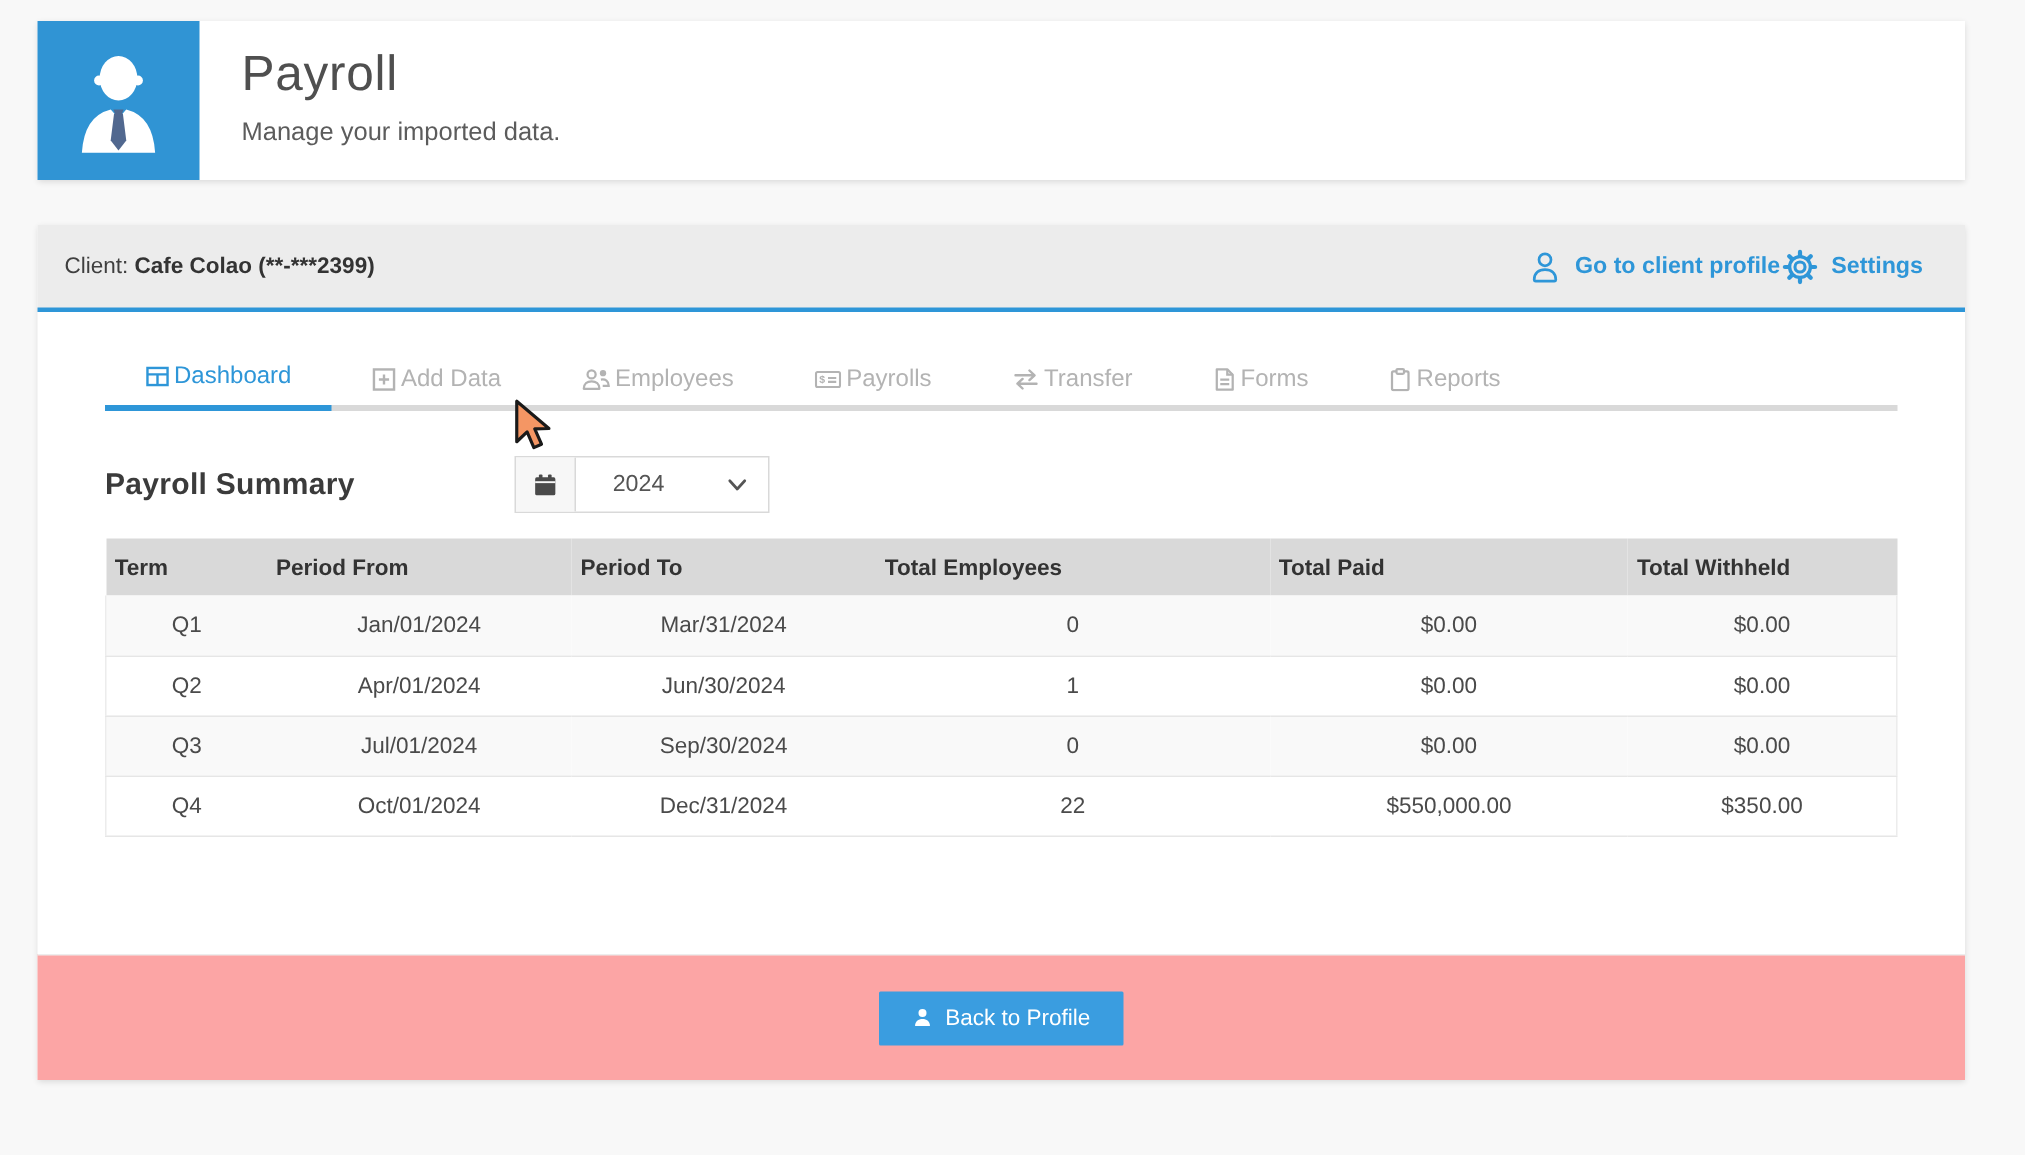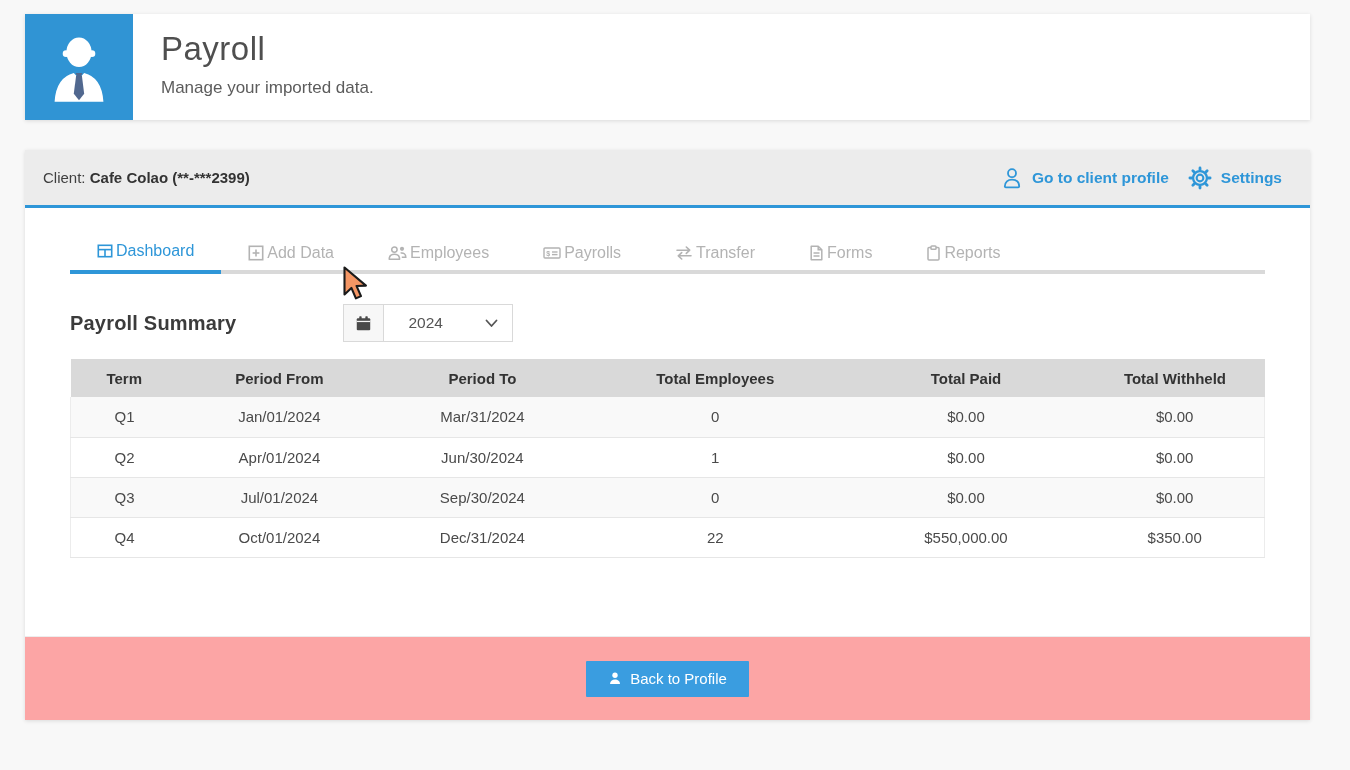--- a/index.html
+++ b/index.html
@@ -35,21 +35,21 @@
     position:absolute;left:25px;right:40px;top:150px;height:570px;
     background:#fff;display:flex;flex-direction:column;
   }
   .client-bar{
     height:58px;background:#ececec;border-bottom:3px solid var(--accent);
     display:flex;align-items:center;justify-content:space-between;
     padding:0 28px 0 18px;flex:0 0 58px;
   }
   .client-label{font-size:15px;color:#3f3f3f;}
   .client-label b{font-weight:700;color:#333;}
-  .client-links{display:flex;align-items:center;gap:18px;}
+  .client-links{display:flex;align-items:center;gap:0;}
   .client-link{
     display:flex;align-items:center;gap:8px;color:var(--accent);
     font-size:15.5px;font-weight:700;cursor:pointer;text-decoration:none;
   }
   .client-link svg{display:block;}
 
   
   .content{flex:1;padding:0 45px;position:relative;}
   .tabs{
     display:flex;margin-top:28px;border-bottom:4px solid #d9d9d9;
@@ -77,21 +77,21 @@
     width:128px;display:flex;align-items:center;justify-content:space-between;
     padding:0 14px 0 24px;font-size:15.5px;color:#555;cursor:pointer;
   }
 
   
   table.summary-table{
     width:100%;margin-top:17px;border-collapse:collapse;font-size:15px;
   }
   .summary-table thead th{
     background:#d9d9d9;color:#333;font-weight:700;height:38px;
-    text-align:center;padding:0 6px;
+    text-align:left;padding:0 6px;
   }
   .summary-table tbody td{
     height:40px;text-align:center;color:#4a4a4a;padding:0 18px;
     border-bottom:1px solid #e6e6e6;
   }
   .summary-table tbody tr{border-left:1px solid #ececec;border-right:1px solid #ececec;}
   .summary-table tbody tr:nth-child(odd){background:#f9f9f9;}
   .summary-table tbody tr:nth-child(even){background:#ffffff;}
   .col-term{width:9%;}.col-from{width:17%;}.col-to{width:17%;}
   .col-emp{width:22%;}.col-paid{width:20%;}.col-withheld{width:15%;}

